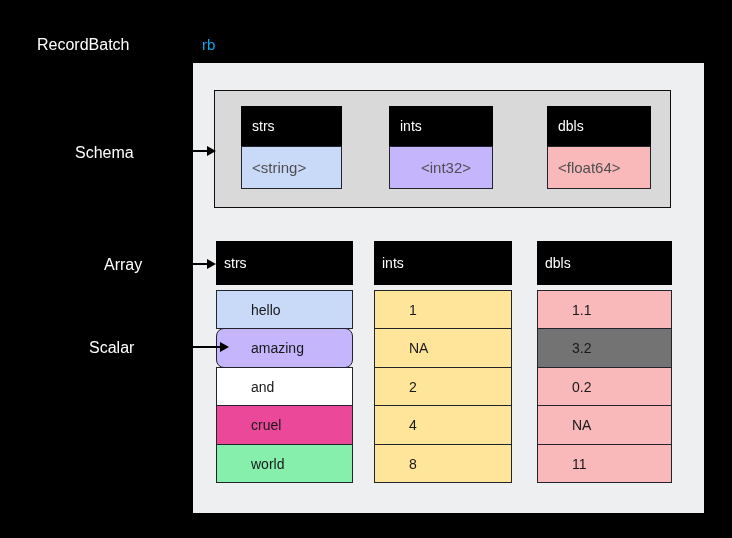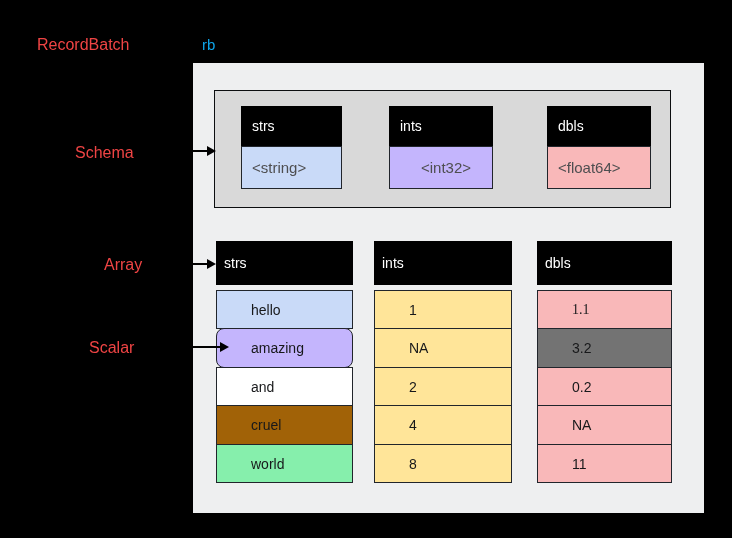--- a/index.html
+++ b/index.html
@@ -8,21 +8,21 @@
     background: #000000;
     font-family: "Liberation Sans", "DejaVu Sans", sans-serif;
     position: relative;
     overflow: hidden;
   }
   .stage { position: absolute; inset: 0; width: 732px; height: 538px; }
 
   
   .side-label {
     position: absolute;
-    color: #ef4444;
+    color: #ffffff;
     font-size: 16px;
     line-height: 19px;
     white-space: nowrap;
   }
   .lbl-recordbatch { left: 37px;  top: 35px; }
   .lbl-schema      { left: 75px;  top: 143px; }
   .lbl-array       { left: 104px; top: 255px; }
   .lbl-scalar      { left: 89px;  top: 338px; }
 
   .rb-label {
@@ -144,38 +144,38 @@
     <div class="field-header">dbls</div>
     <div class="field-type" style="background-color: rgb(249, 184, 185);">&lt;float64&gt;</div>
   </div>
 
   <div class="col col-strs">
     <div class="col-header">strs</div>
     <div class="col-cells">
       <div class="cell" style="background-color: rgb(201, 218, 248);">hello</div>
       <div class="cell" style="background-color: #c4b5fd; border-radius: 8px;">amazing</div>
       <div class="cell" style="background-color: #ffffff;">and</div>
-      <div class="cell" style="background-color: #a16207;">cruel</div>
+      <div class="cell" style="background-color: #ec4899;">cruel</div>
       <div class="cell" style="background-color: #86efac;">world</div>
     </div>
   </div>
   <div class="col col-ints">
     <div class="col-header">ints</div>
     <div class="col-cells">
       <div class="cell" style="background-color: rgb(255, 229, 153);">1</div>
       <div class="cell" style="background-color: rgb(255, 229, 153);">NA</div>
       <div class="cell" style="background-color: rgb(255, 229, 153);">2</div>
       <div class="cell" style="background-color: rgb(255, 229, 153);">4</div>
       <div class="cell" style="background-color: rgb(255, 229, 153);">8</div>
     </div>
   </div>
   <div class="col col-dbls">
     <div class="col-header">dbls</div>
     <div class="col-cells">
-      <div class="cell" style="background-color: rgb(249, 184, 185); font-family: Liberation Serif, serif;">1.1</div>
+      <div class="cell" style="background-color: rgb(249, 184, 185);">1.1</div>
       <div class="cell" style="background-color: #737373;">3.2</div>
       <div class="cell" style="background-color: rgb(249, 184, 185);">0.2</div>
       <div class="cell" style="background-color: rgb(249, 184, 185);">NA</div>
       <div class="cell" style="background-color: rgb(249, 184, 185);">11</div>
     </div>
   </div>
 
   <div class="arrow arrow-schema">
     <div class="arrow-line"></div>
     <div class="arrow-head"></div>

